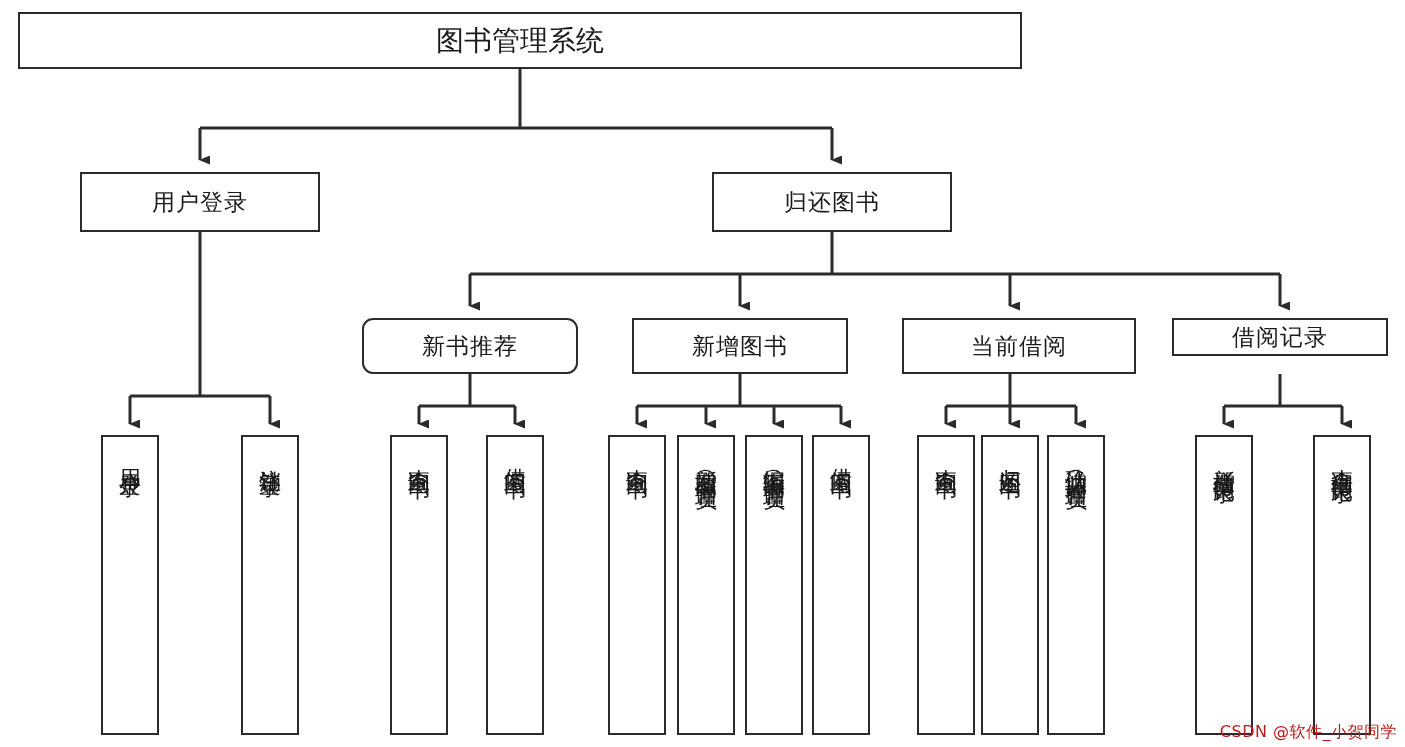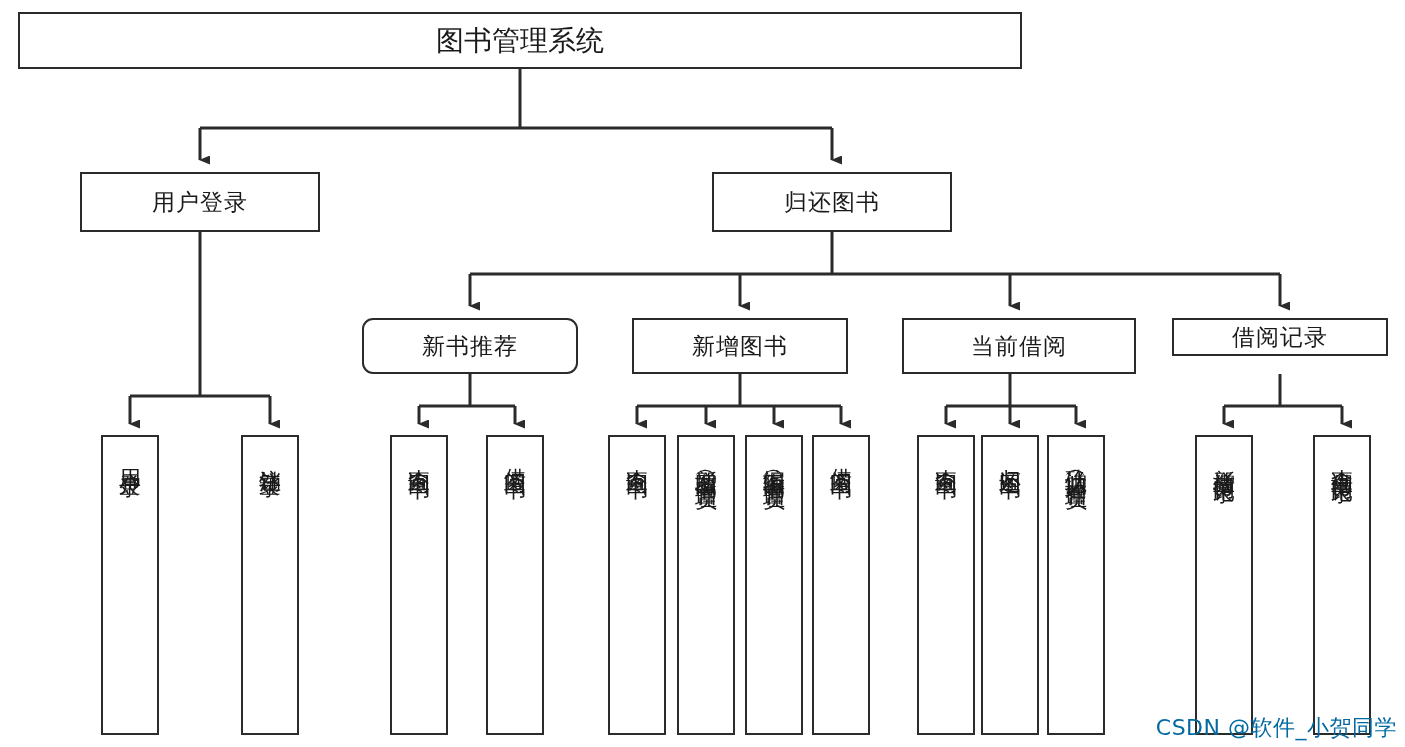--- a/index.html
+++ b/index.html
@@ -10,21 +10,21 @@
   svg.edges{position:absolute;left:0;top:0;width:1405px;height:747px;}
   .node{position:absolute;box-sizing:border-box;background:#ffffff;
         border:2px solid #2b2b2b;display:flex;align-items:center;
         justify-content:center;color:#1a1a1a;}
   .node.h{font-size:23px;letter-spacing:1px;}
   .node.root{font-size:28px;}
   .node.leaf{font-size:22px;padding:14px 0 10px 0;
              align-items:flex-start;justify-content:center;}
   .node.leaf .vtext{writing-mode:vertical-rl;text-orientation:upright;
              line-height:1.08;letter-spacing:3px;white-space:nowrap;}
-  .wm{position:absolute;right:8px;bottom:4px;color:#0369a1;font-size:22px;
+  .wm{position:absolute;right:8px;bottom:4px;color:#b91c1c;font-size:16px;
       letter-spacing:.5px;white-space:nowrap;}
 </style>
 </head>
 <body>
 
 <div id="stage">
 
   <svg class="edges" viewBox="0 0 1405 747" xmlns="http://www.w3.org/2000/svg">
     <defs>
       <marker id="ah" markerWidth="9" markerHeight="11" refX="4.5" refY="10" orient="auto" markerUnits="userSpaceOnUse">

